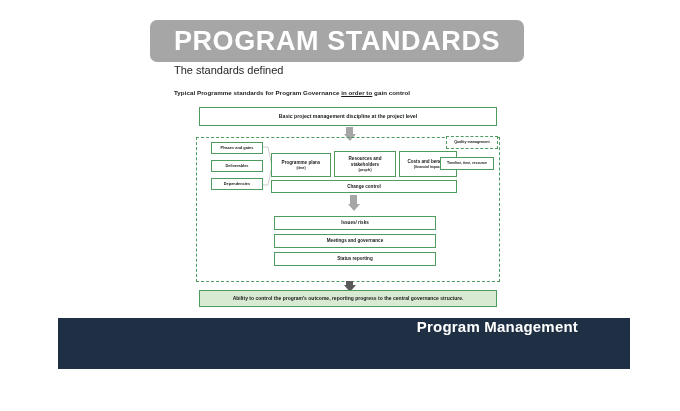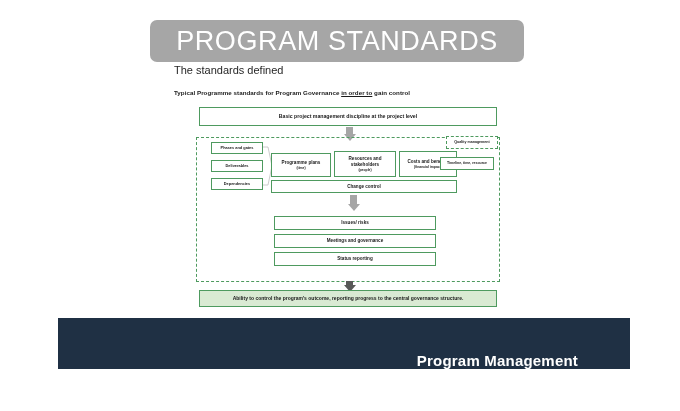--- a/index.html
+++ b/index.html
@@ -16,21 +16,21 @@
     position:absolute;
     left:150px; top:20px;
     width:374px; height:42px;
     background:#a6a6a6;
     border-radius:7px;
     display:flex; align-items:center; justify-content:center;
   }
   .title-banner .title-text{
     color:#ffffff;
     font-size:27px;
-    font-weight:400;
+    font-weight:700;
     letter-spacing:0.6px;
     white-space:nowrap;
   }
 
   
   .subtitle{
     position:absolute;
     left:174px; top:64px;
     font-size:11px;
     color:#262626;
@@ -149,21 +149,21 @@
     height:1px;
   }
   #link-costs-timeline{ left:457px; top:163px; width:4px; }
 
   
   .footer-bar{
     position:absolute;
     left:58px; top:318px;
     width:572px; height:51px;
     background:#1f3044;
-    display:flex; align-items:flex-end; justify-content:flex-end;
+    display:flex; align-items:flex-start; justify-content:flex-end;
   }
   .footer-bar .footer-text{
     color:#ffffff;
     font-size:15px;
     font-weight:bold;
     margin-right:52px;
     letter-spacing:0.2px;
   }
 </style>
 </head>

